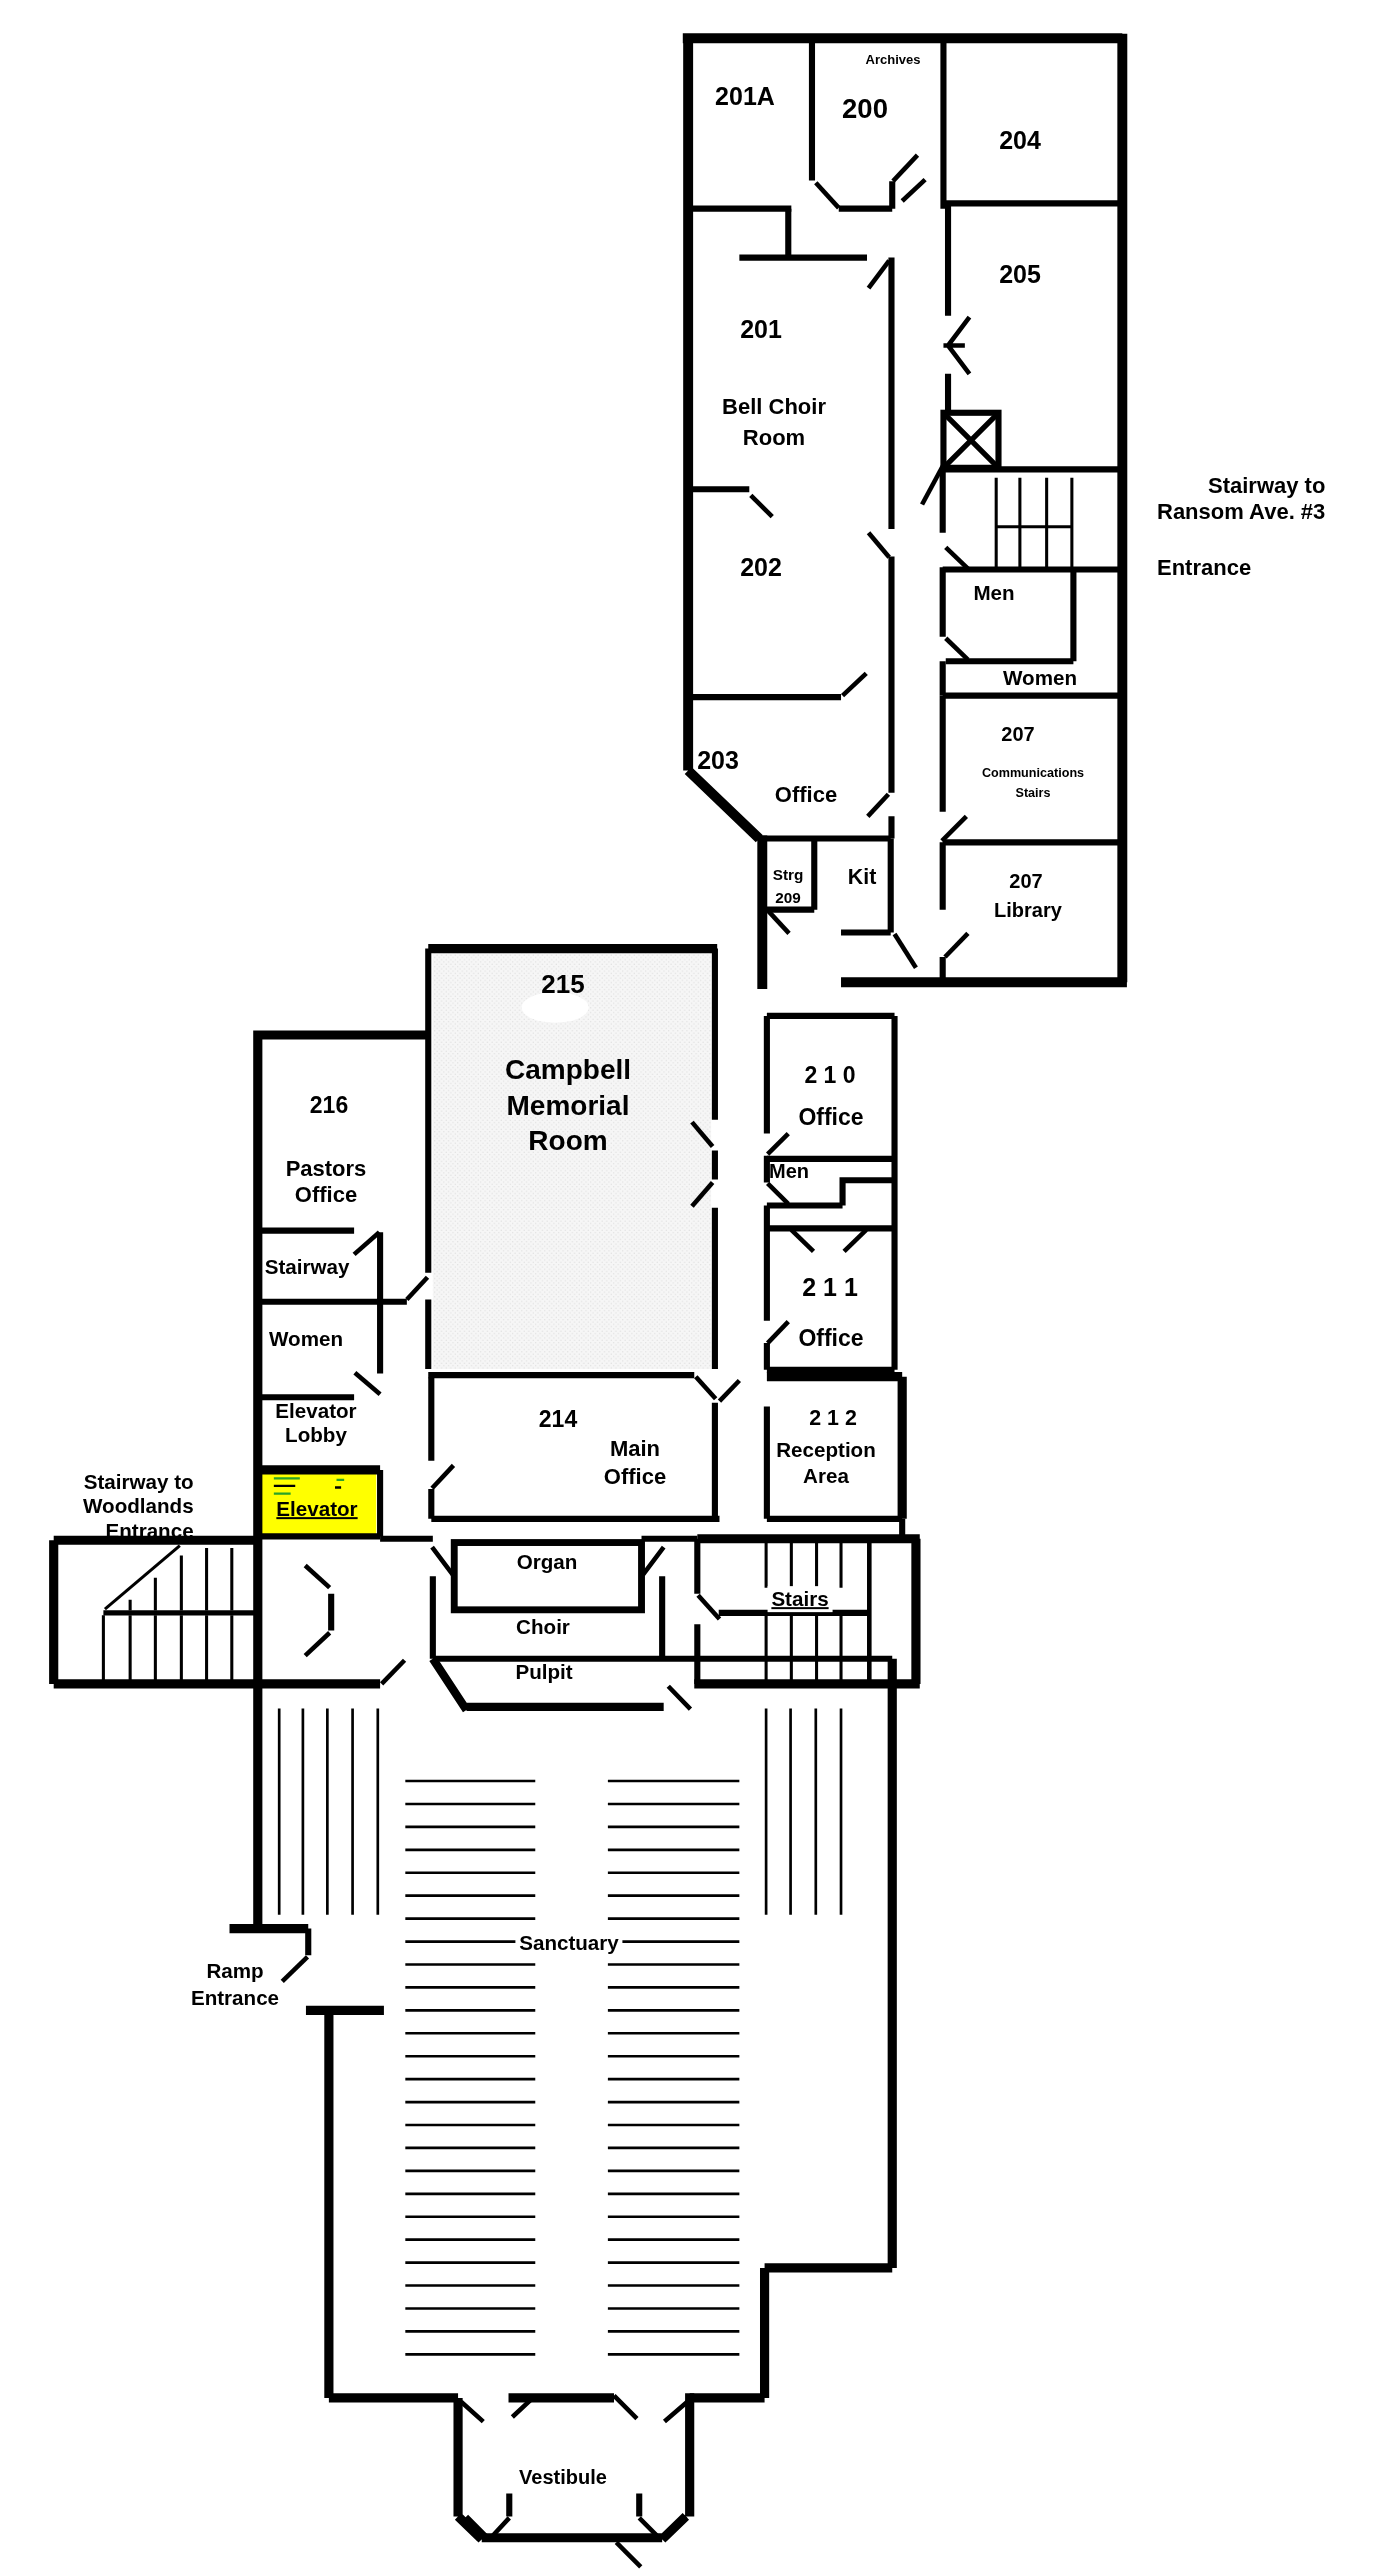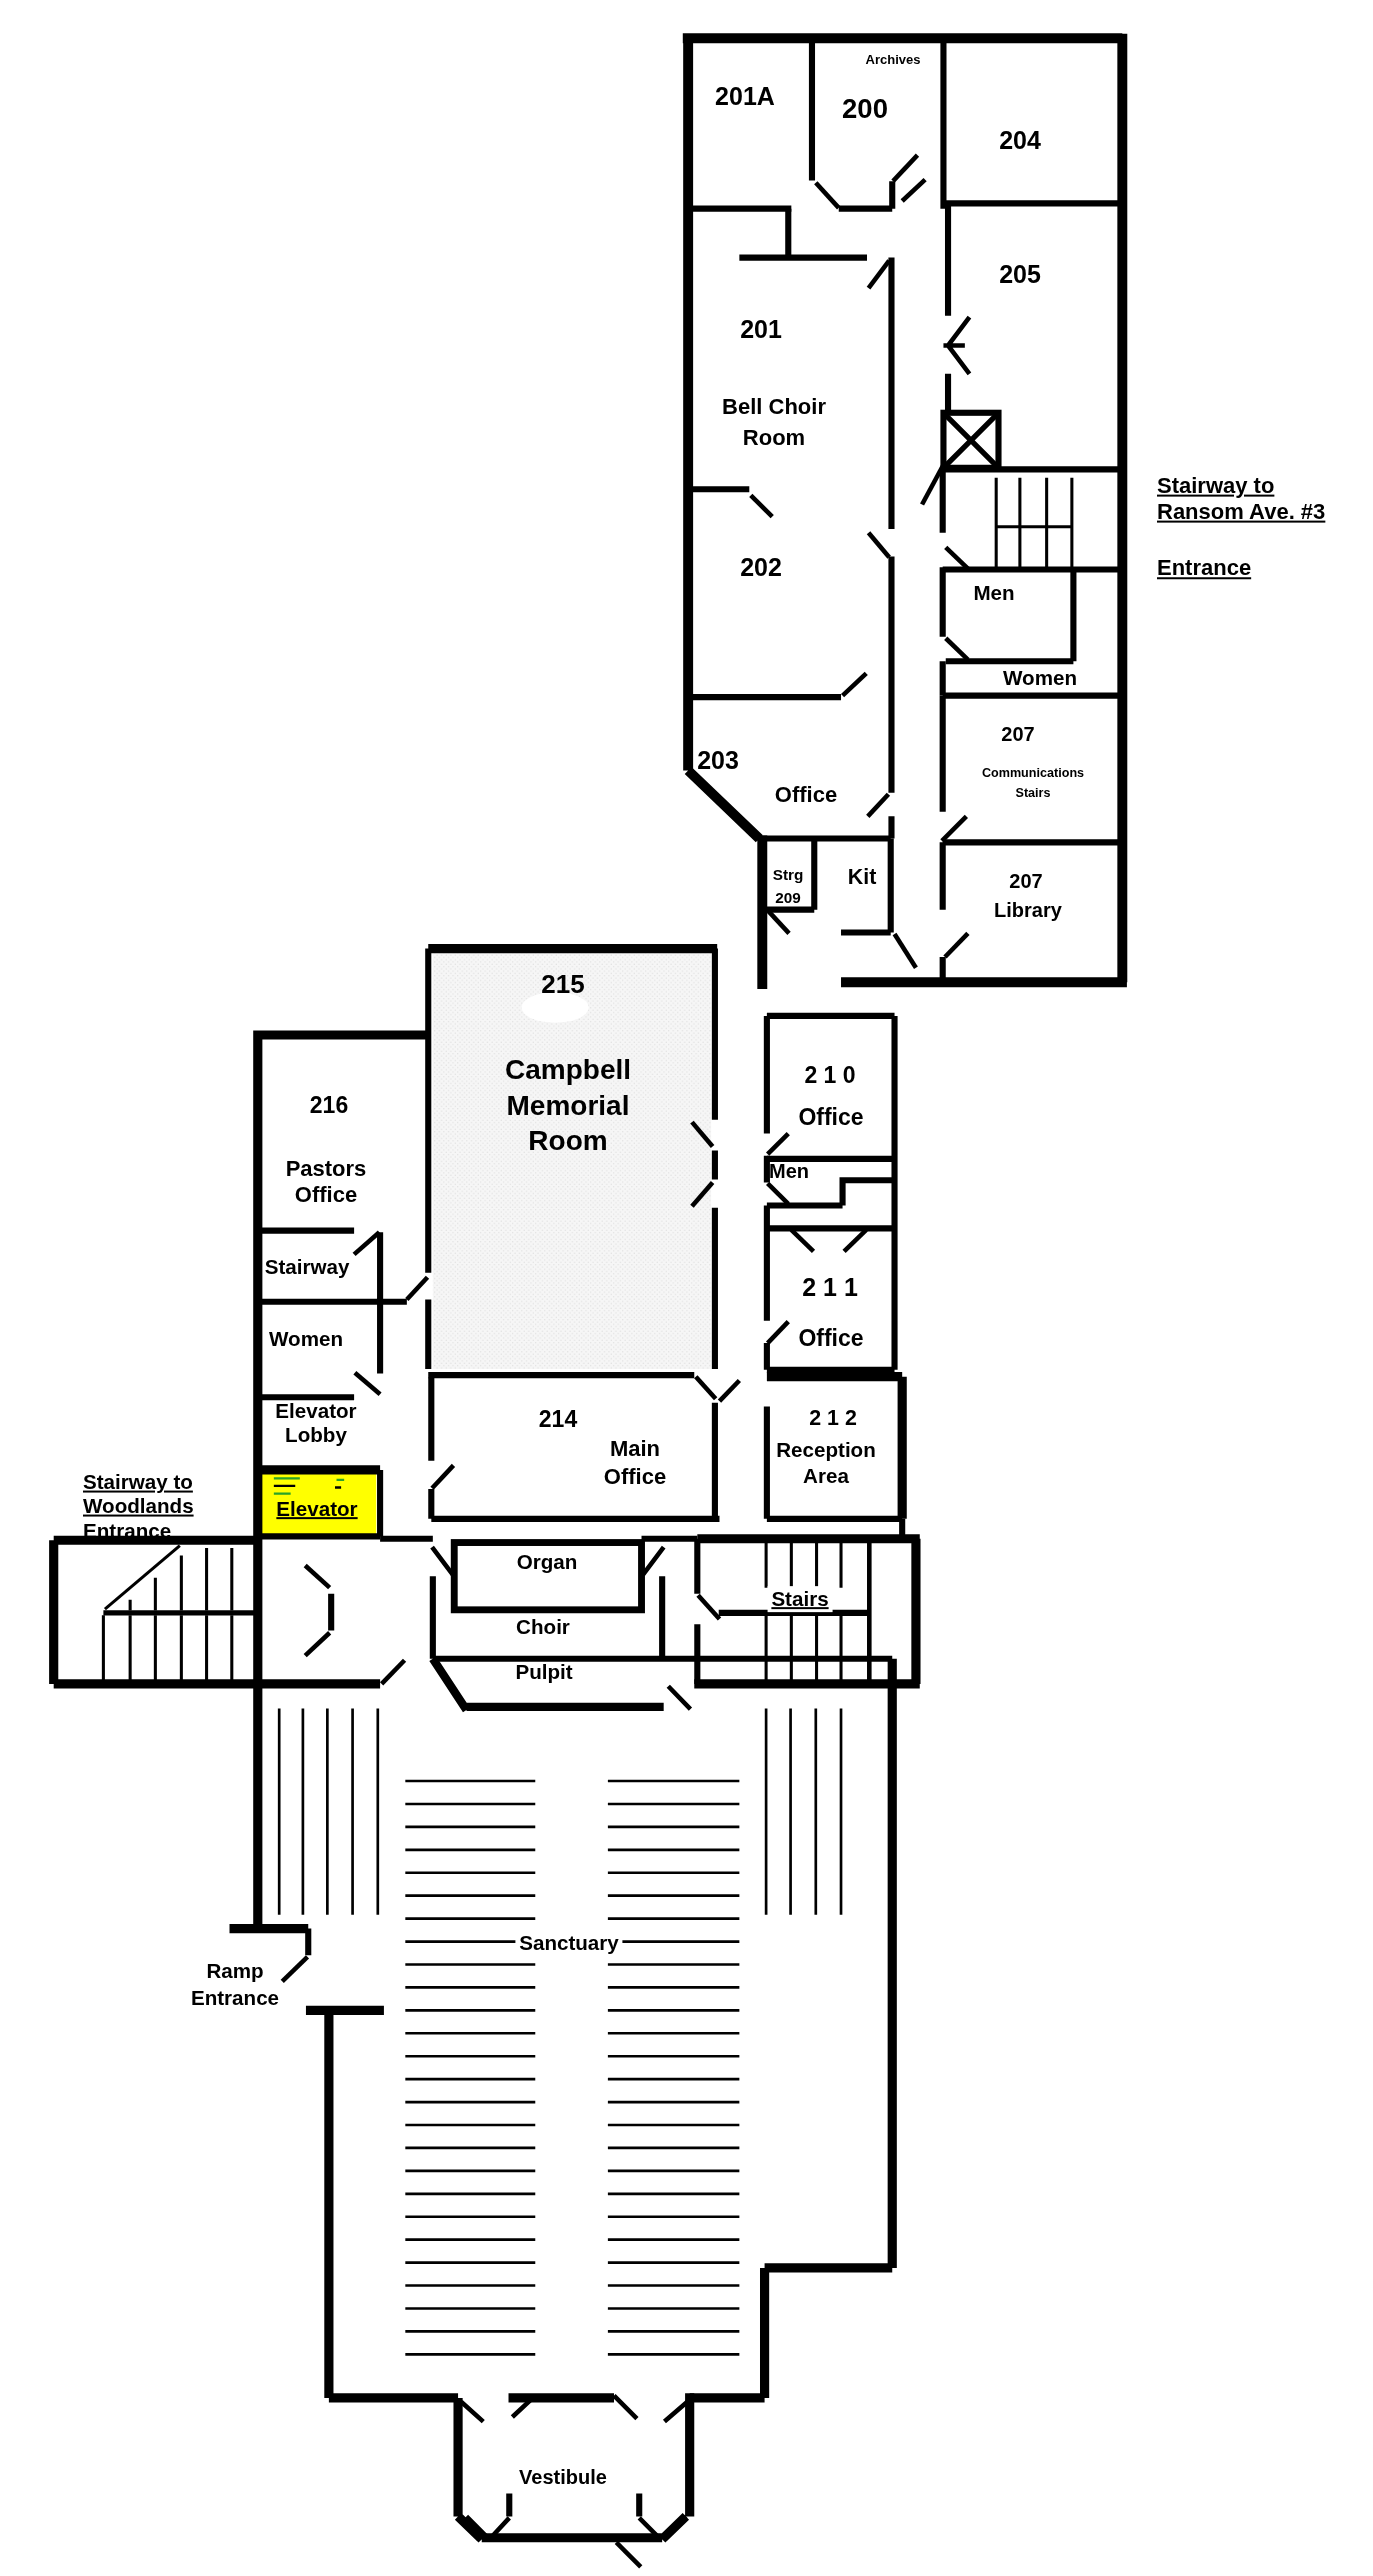--- a/index.html
+++ b/index.html
@@ -1,21 +1,21 @@
 <!DOCTYPE html>
 <html style="font-size:12.2px"><head>
 <meta charset="utf-8">
 <style>
   html,body{margin:0;padding:0;background:#fff;}
   .canvas{position:relative;width:1374px;height:2576px;background:#fff;overflow:hidden;
           font-family:"Liberation Sans",sans-serif;}
   svg{position:absolute;left:0;top:0;}
   .lbl{position:absolute;transform:translate(-50%,-50%);text-align:center;
        font-weight:bold;font-size:20.6px;line-height:1.25;color:#000;white-space:pre-line;}
-  .lbl-l{transform:translate(0,-50%);text-align:left;text-decoration:underline;}
+  .lbl-l{transform:translate(0,-50%);text-align:right;}
   .bg{background:#fff;padding:0 3.8px;}
   .ul{text-decoration:underline;text-decoration-thickness:2.3px;}
 </style>
 </head>
 <body>
 
 <div class="canvas">
 
 <svg width="1374" height="2576" viewBox="0 0 1797 3370">
   <defs>

